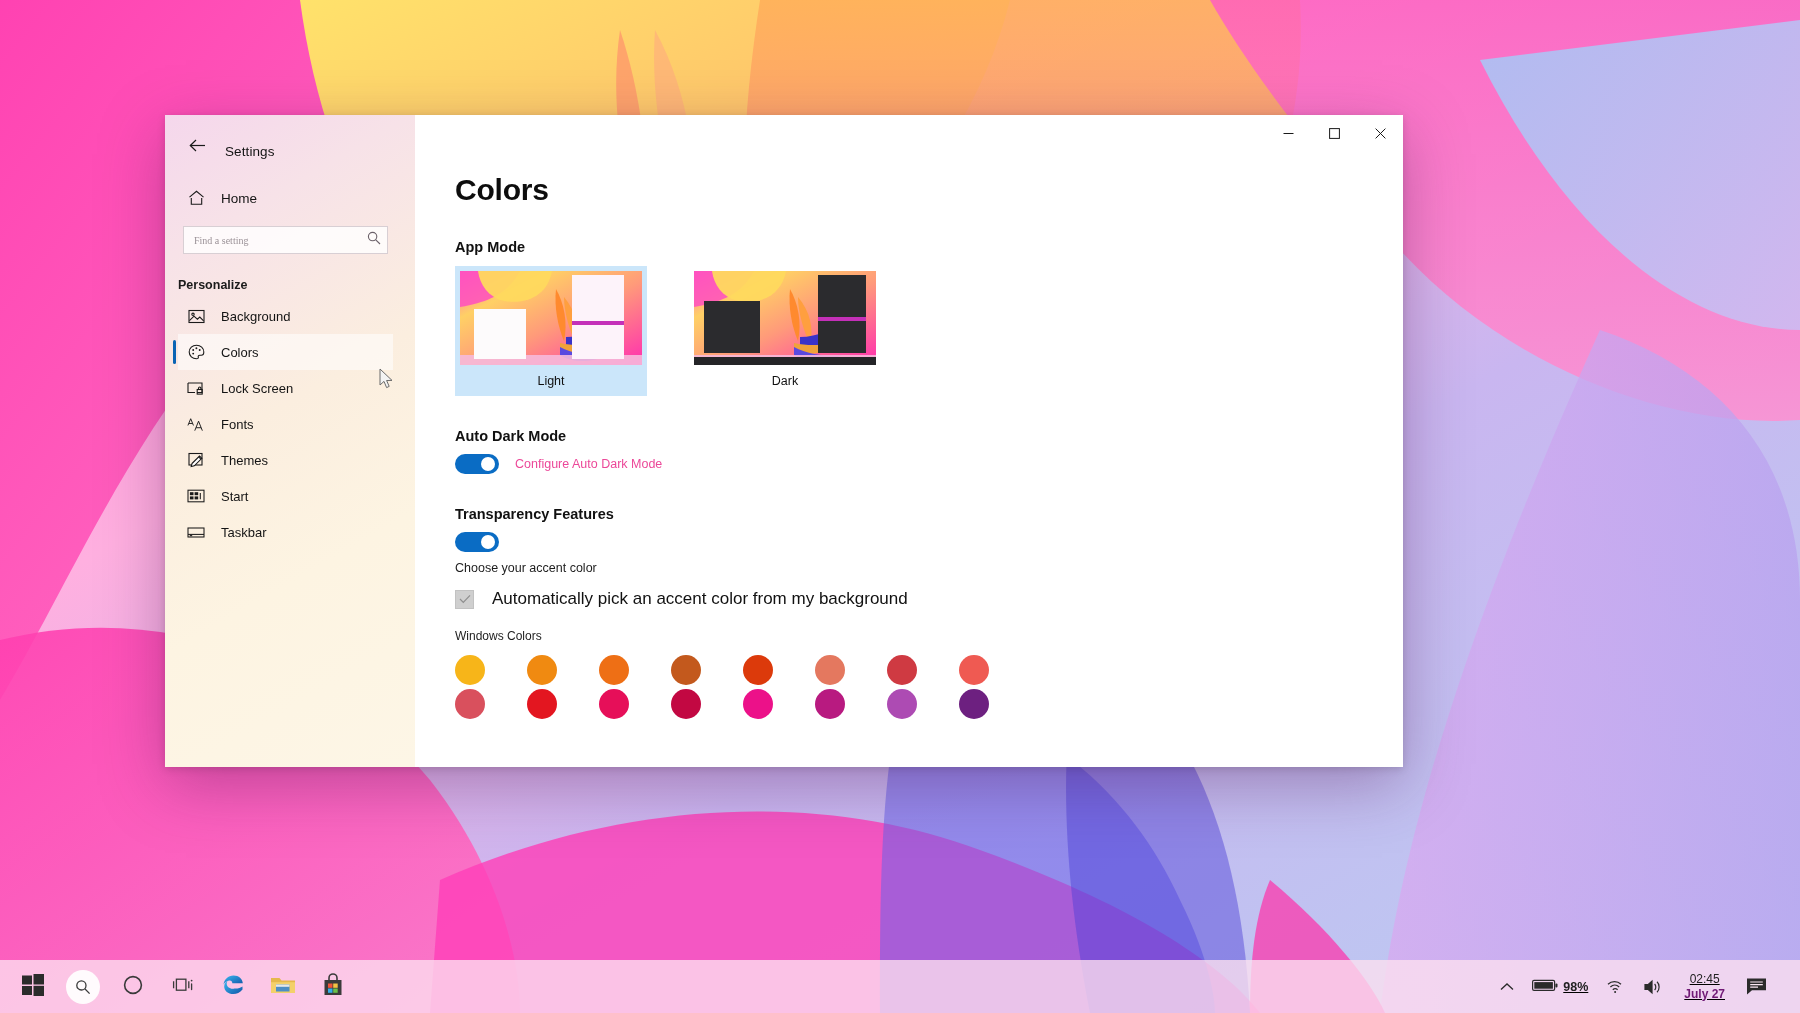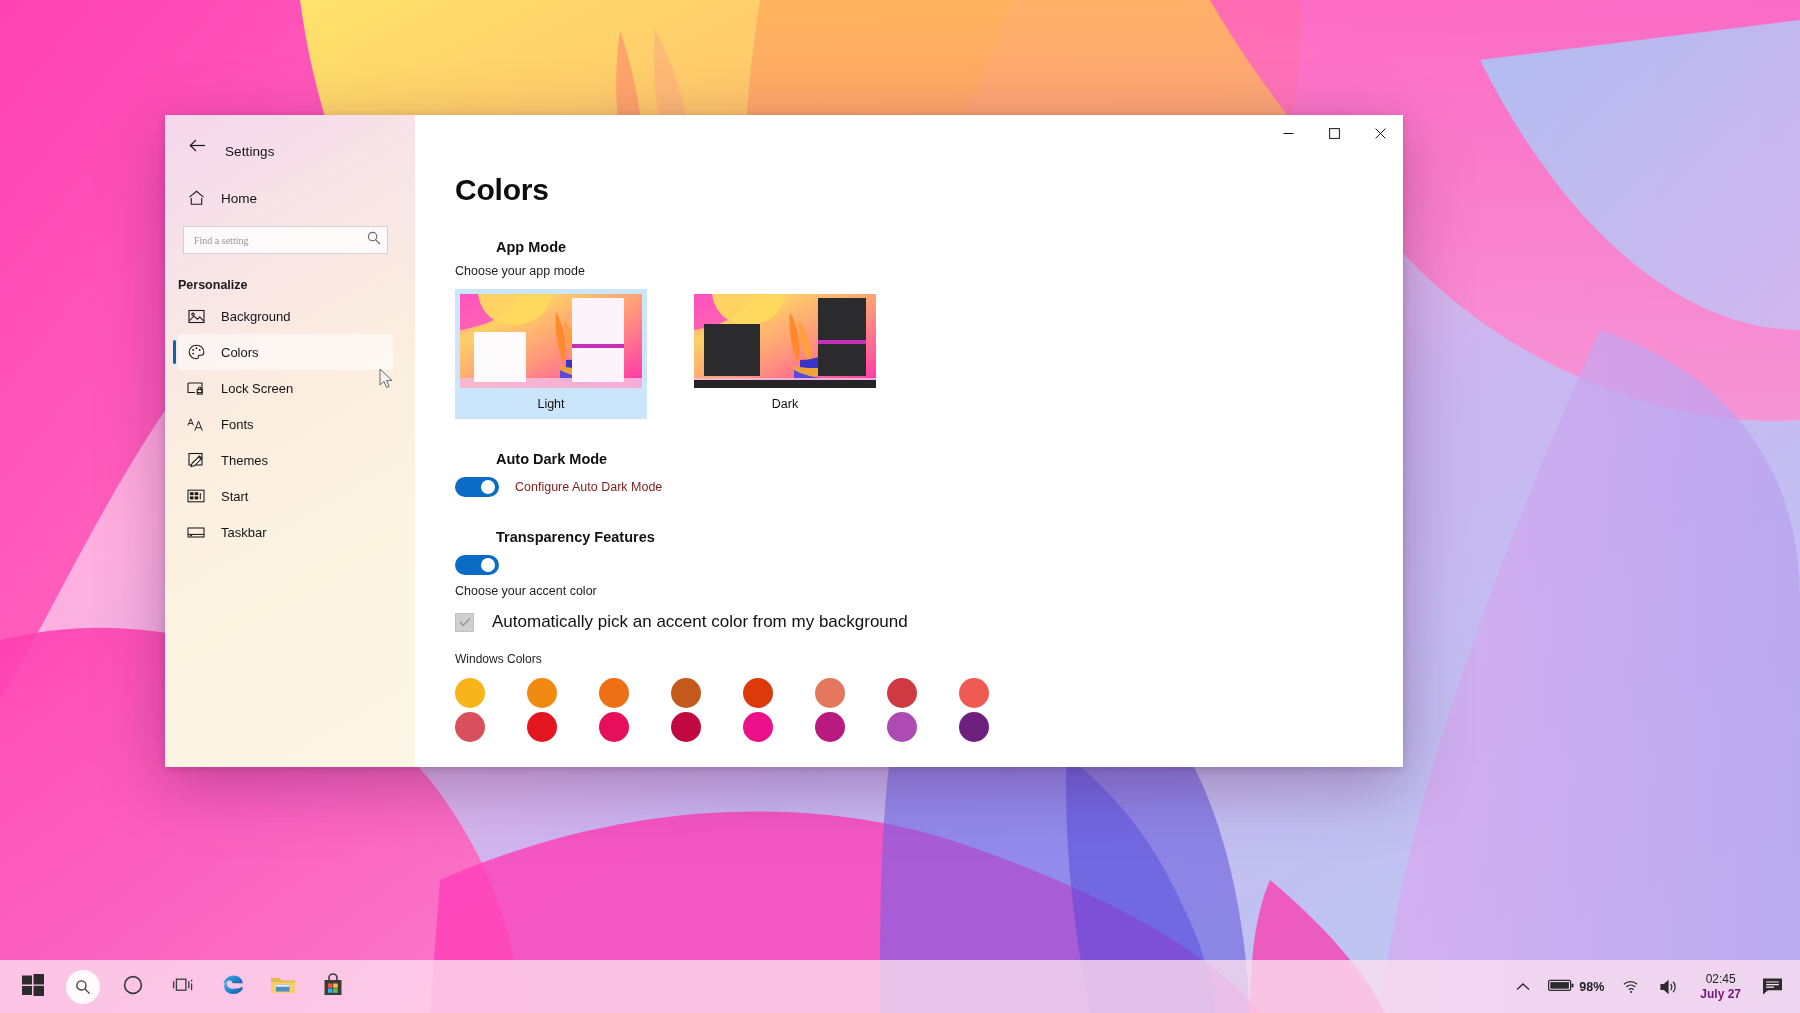--- a/index.html
+++ b/index.html
@@ -73,41 +73,41 @@
     position:absolute; top:0; right:0; height:36px; display:flex;
   }
   .win-btn {
     width:46px; height:36px; display:flex; align-items:center; justify-content:center;
     cursor:pointer; color:#1a1a1a;
   }
 
   #content { padding:58px 0 0 40px; }
   h1.page-title { font-size:30px; font-weight:600; color:#0d0d0d; letter-spacing:-.2px; }
 
-  .sec-head { font-size:14.5px; font-weight:bold; color:#111; margin-top:32px;margin-left:41px; }
+  .sec-head { font-size:14.5px; font-weight:bold; color:#111; margin-top:32px; }
   .sec-sub  { font-size:12.5px; color:#1d1d1d; margin-top:9px; }
 
   
   .mode-row { display:flex; gap:42px; margin-top:11px; }
   .mode-card { padding:5px 5px 0; cursor:pointer; }
   .mode-card.selected { background:#cbe6fa; }
   .mode-thumb { width:182px; height:94px; position:relative; overflow:hidden; display:block; }
   .mode-label { text-align:center; font-size:12.5px; color:#111; padding:9px 0 8px; }
 
   
   .toggle-row { display:flex; align-items:center; gap:16px; margin-top:10px; }
   .toggle {
     width:44px; height:20px; border-radius:10px; background:#0a6cc4;
     position:relative; cursor:pointer; flex:0 0 44px;
   }
   .toggle .knob {
     position:absolute; top:3px; left:26px; width:14px; height:14px;
     border-radius:50%; background:#fff;
   }
-  .link { font-size:12.5px; color:#7f1d1d; cursor:pointer; }
+  .link { font-size:12.5px; color:#ec4899; cursor:pointer; }
 
   
   .check-row { display:flex; align-items:center; gap:18px; margin-top:14px; }
   .checkbox {
     width:19px; height:19px; background:#cfcfcf; border:1px solid #c2c2c2;
     display:flex; align-items:center; justify-content:center; cursor:pointer; flex:0 0 19px;
   }
   .checkbox svg { display:block; }
   .check-label { font-size:17px; color:#111; }
 
@@ -123,21 +123,21 @@
     display:flex; align-items:center;
   }
   #tb-left { display:flex; align-items:center; gap:0; padding-left:8px; }
   .tb-item {
     width:50px; height:48px; display:flex; align-items:center; justify-content:center; cursor:pointer;
   }
   .tb-search-circle {
     width:34px; height:34px; border-radius:50%; background:rgba(255,255,255,.92);
     display:flex; align-items:center; justify-content:center;
   }
-  #tb-right { margin-left:auto; display:flex; align-items:center; gap:0; padding-right:8px; }
+  #tb-right { margin-left:auto; display:flex; align-items:center; gap:0; padding-right:24px;text-decoration:underline; }
   .tray-item { padding:0 9px; height:48px; display:flex; align-items:center; cursor:pointer; color:#2b2b2b; }
   .tray-battery-text { font-size:12.5px; font-weight:bold; color:#222; margin-left:5px; }
   .clock { text-align:center; line-height:1.25; padding:0 12px; cursor:pointer; }
   .clock .t { font-size:12px; color:#222; }
   .clock .d { font-size:12px; font-weight:bold; color:#701a75; }
 
   
   #cursor { position:absolute; left:379px; top:368px; width:16px; height:22px; pointer-events:none; }
 </style>
 </head>
@@ -342,21 +342,20 @@
             <path d="M0.6 0.6 L10.4 10.4 M10.4 0.6 L0.6 10.4"></path>
           </svg>
       </div>
     </div>
 
     <div id="content">
 
       <h1 class="page-title">Colors</h1>
 
       <div class="sec-head">App Mode</div>
-      <div class="sec-sub">Choose your app mode</div>
 
       <div class="mode-row">
 
         <div class="mode-card selected">
           <div class="mode-thumb">
             <svg width="182" height="94" viewBox="0 0 182 94" preserveAspectRatio="none">
               <defs>
                 <linearGradient id="lw" x1="0" y1="0" x2="1" y2="1">
                   <stop offset="0%" stop-color="#ff63c3"></stop>
                     <stop offset="25%" stop-color="#ffd065"></stop>

